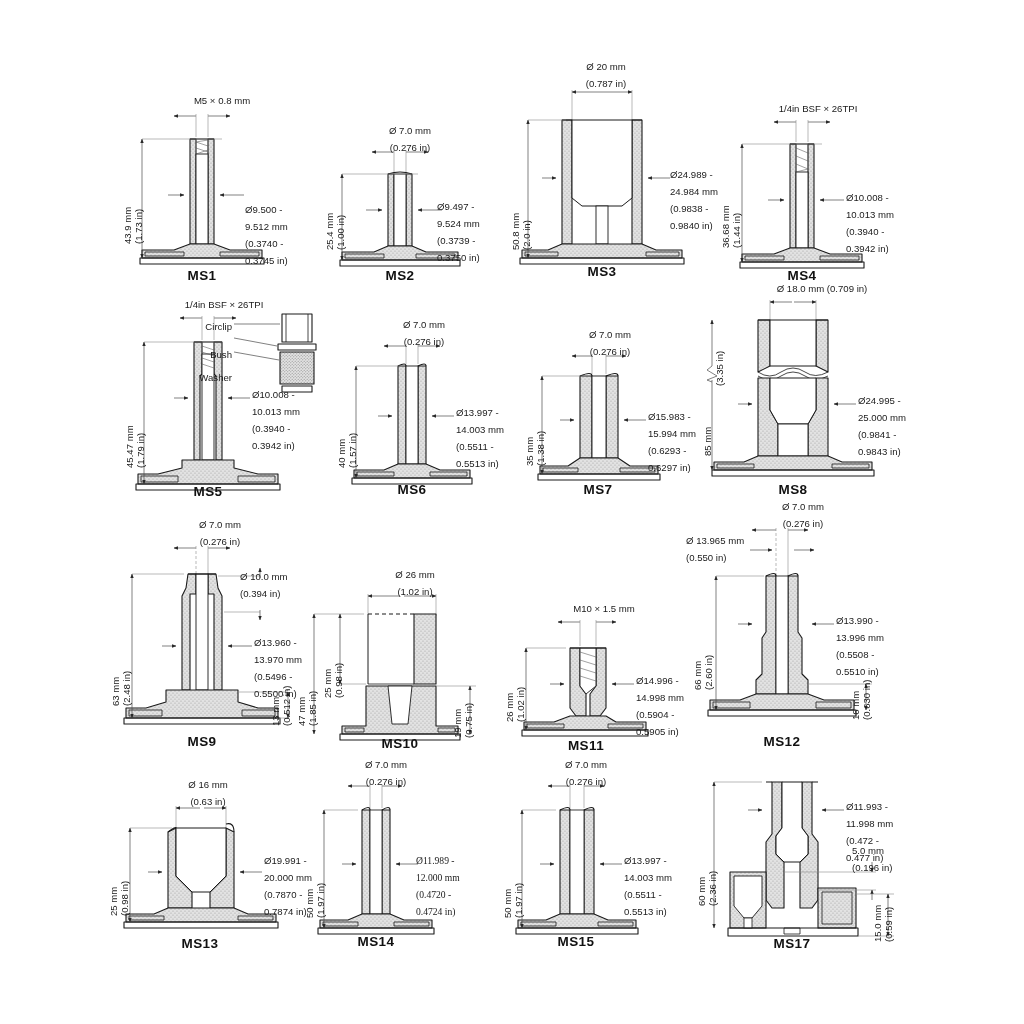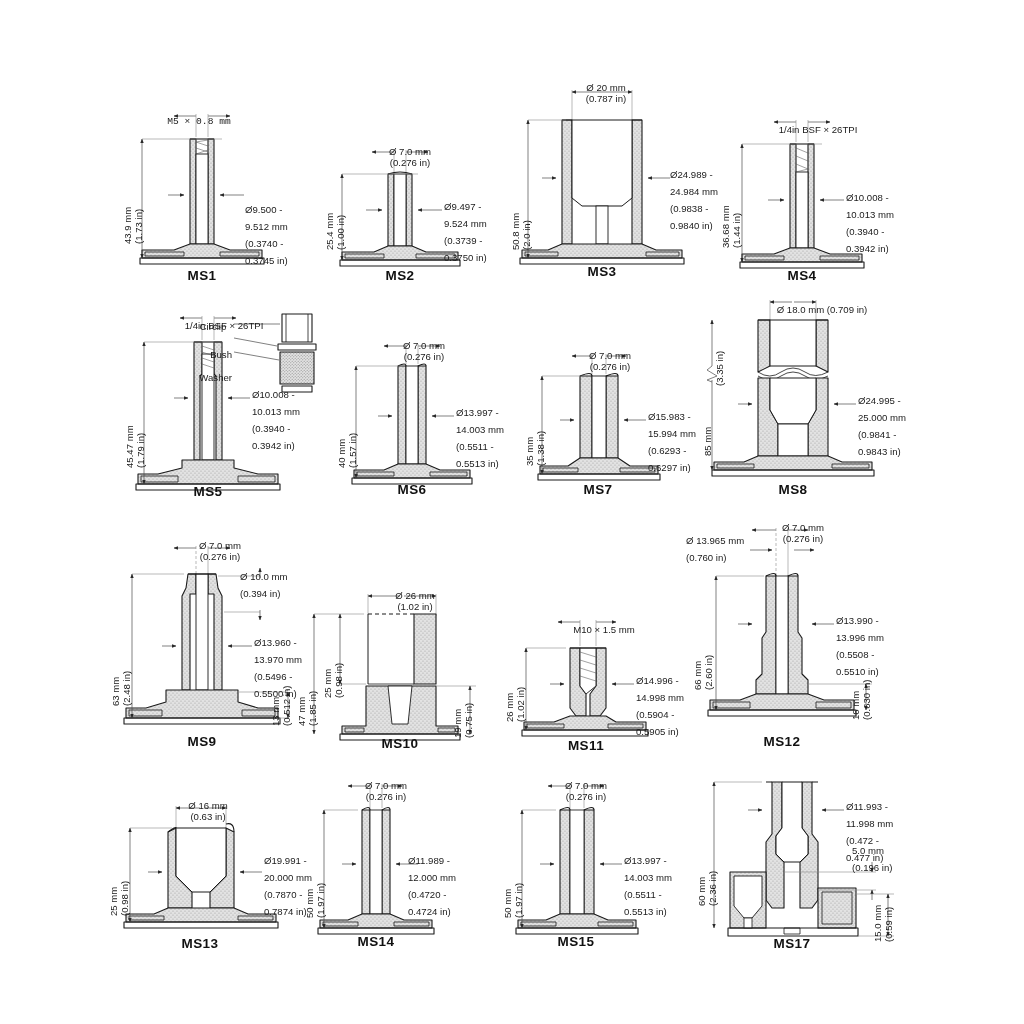--- a/index.html
+++ b/index.html
@@ -18,22 +18,22 @@
   .outline-thin{fill:none;stroke:#1a1a1a;stroke-width:0.8;}
   .sect{stroke:#1a1a1a;stroke-width:1.1;stroke-linejoin:round;}
   .dimline{fill:none;stroke:#4a4a4a;stroke-width:0.7;}
   .extline{fill:none;stroke:#8a8a8a;stroke-width:0.6;}
   .leader{fill:none;stroke:#4a4a4a;stroke-width:0.7;}
   .label{font-size:13.5px;font-weight:bold;fill:#111;letter-spacing:0.4px;
          font-family:"Liberation Sans","DejaVu Sans",sans-serif;text-anchor:middle;}
   .callout{position:absolute;font-size:9.6px;line-height:17px;color:#1a1a1a;white-space:pre;}
   .vcall{position:absolute;font-size:9.6px;line-height:11.4px;color:#1a1a1a;
          white-space:pre;transform-origin:0 0;transform:rotate(-90deg);}
-  .ctr{position:absolute;font-size:9.6px;line-height:11px;color:#1a1a1a;
-       white-space:pre;text-align:center;margin-top:24px;}
+  .ctr{position:absolute;font-size:9.6px;line-height:17px;color:#1a1a1a;
+       white-space:pre;text-align:center;}
 </style>
 </head>
 <body>
 
 <div id="sheet">
 
   <svg width="0" height="0" style="position:absolute">
     <defs>
       <pattern id="stipple" width="4" height="4" patternUnits="userSpaceOnUse">
         <rect width="4" height="4" fill="#e8e8e8"></rect>
@@ -47,21 +47,21 @@
         <circle cx="0.8" cy="0.8" r="0.55" fill="#858585"></circle>
         <circle cx="2.2" cy="2.2" r="0.55" fill="#858585"></circle>
       </pattern>
       <marker id="ah" viewBox="0 0 10 10" refX="9" refY="5" markerWidth="7" markerHeight="7" orient="auto-start-reverse">
         <path d="M0,1.2 L10,5 L0,8.8 z" fill="#2a2a2a"></path>
       </marker>
     </defs>
   </svg>
 
   <div class="cell" style="left:112px;top:92px;width:180px;height:190px;">
-    <div class="ctr" style="left:27px;top:0px;width:120px;font-family:Liberation Mono, monospace;">M5 × 0.8 mm</div>
+    <div class="ctr" style="left:50px;top:0px;width:120px;">M5 × 0.8 mm</div>
     <svg width="180" height="190">
 
       <line class="dimline" x1="62" y1="24" x2="84" y2="24" marker-start="url(#ah)"></line>
       <line class="dimline" x1="118" y1="24" x2="96" y2="24" marker-start="url(#ah)"></line>
       <line class="extline" x1="84" y1="22" x2="84" y2="45"></line>
       <line class="extline" x1="96" y1="22" x2="96" y2="45"></line>
 
       <path class="sect" fill="url(#stipple)" d="M78,47 L84,47 L84,152 L78,152 z"></path>
       <path class="sect" fill="url(#stipple)" d="M96,47 L102,47 L102,152 L96,152 z"></path>
 
@@ -109,21 +109,21 @@
       <path class="outline-thin" d="M98,132 L137,132 L137,136 L98,136 z"></path>
       <path class="outline" d="M22,138 L142,138 L142,144 L22,144 z" fill="#fff"></path>
       <line class="dimline" x1="24" y1="52" x2="24" y2="138" marker-start="url(#ah)" marker-end="url(#ah)"></line>
       <line class="extline" x1="24" y1="52" x2="100" y2="52"></line>
       <line class="leader" x1="100" y1="88" x2="124" y2="88" marker-start="url(#ah)"></line>
       <line class="leader" x1="64" y1="88" x2="48" y2="88" marker-start="url(#ah)"></line>
       <text class="label" x="82" y="158">MS2</text>
     </svg>
     <div class="vcall" style="left:6px;top:128px;">25.4 mm
 (1.00 in)</div>
-    <div class="callout" style="left:126px;top:76px;">Ø9.497 -
+    <div class="callout" style="left:119px;top:76px;">Ø9.497 -
 9.524 mm
 (0.3739 -
 0.3750 in)</div>
   </div>
 
   <div class="cell" style="left:508px;top:58px;width:200px;height:220px;">
     <div class="ctr" style="left:38px;top:0px;width:120px;">Ø 20 mm
 (0.787 in)</div>
     <svg width="200" height="220">
       <line class="dimline" x1="64" y1="34" x2="100" y2="34" marker-start="url(#ah)"></line>
@@ -223,21 +223,21 @@
         <line class="leader" x1="112" y1="56" x2="157" y2="64"></line>
       </g>
       <text class="label" x="86" y="200">MS5</text>
     </svg>
     <div class="vcall" style="left:2px;top:172px;">45.47 mm
 (1.79 in)</div>
     <div class="callout" style="left:130px;top:90px;">Ø10.008 -
 10.013 mm
 (0.3940 -
 0.3942 in)</div>
-    <div class="callout" style="left:72px;top:22px;text-align:center;width:38px;">Circlip</div>
+    <div class="callout" style="left:72px;top:22px;text-align:right;width:38px;">Circlip</div>
     <div class="callout" style="left:64px;top:36px;text-align:right;width:46px;margin-top:37px;">Washer</div>
     <div class="callout" style="left:72px;top:50px;text-align:right;width:38px;">Bush</div>
   </div>
 
   <div class="cell" style="left:336px;top:316px;width:190px;height:180px;">
     <div class="ctr" style="left:28px;top:0px;width:120px;">Ø 7.0 mm
 (0.276 in)</div>
     <svg width="190" height="180">
       <line class="dimline" x1="48" y1="30" x2="70" y2="30" marker-start="url(#ah)"></line>
       <line class="dimline" x1="104" y1="30" x2="82" y2="30" marker-start="url(#ah)"></line>
@@ -476,21 +476,21 @@
       <line class="dimline" x1="26" y1="78" x2="26" y2="212" marker-start="url(#ah)" marker-end="url(#ah)"></line>
       <line class="extline" x1="26" y1="78" x2="74" y2="78"></line>
 
       <line class="extline" x1="118" y1="186" x2="182" y2="186"></line>
       <line class="dimline" x1="176" y1="186" x2="176" y2="212" marker-start="url(#ah)" marker-end="url(#ah)"></line>
       <line class="leader" x1="122" y1="126" x2="144" y2="126" marker-start="url(#ah)"></line>
       <line class="leader" x1="62" y1="126" x2="48" y2="126" marker-start="url(#ah)"></line>
       <text class="label" x="92" y="248">MS12</text>
     </svg>
     <div class="callout" style="left:-4px;top:34px;">Ø 13.965 mm
-(0.760 in)</div>
+(0.550 in)</div>
     <div class="vcall" style="left:2px;top:192px;">66 mm
 (2.60 in)</div>
     <div class="callout" style="left:146px;top:114px;">Ø13.990 -
 13.996 mm
 (0.5508 -
 0.5510 in)</div>
     <div class="vcall" style="left:160px;top:222px;">16 mm
 (0.630 in)</div>
   </div>
 
@@ -541,21 +541,21 @@
       <path class="outline-thin" d="M88,166 L123,166 L123,170 L88,170 z"></path>
       <path class="outline" d="M12,172 L128,172 L128,178 L12,178 z" fill="#fff"></path>
       <line class="dimline" x1="18" y1="54" x2="18" y2="172" marker-start="url(#ah)" marker-end="url(#ah)"></line>
       <line class="extline" x1="18" y1="54" x2="52" y2="54"></line>
       <line class="leader" x1="90" y1="108" x2="112" y2="108" marker-start="url(#ah)"></line>
       <line class="leader" x1="50" y1="108" x2="36" y2="108" marker-start="url(#ah)"></line>
       <text class="label" x="70" y="190">MS14</text>
     </svg>
     <div class="vcall" style="left:-2px;top:162px;">50 mm
 (1.97 in)</div>
-    <div class="callout" style="left:102px;top:96px;">Ø11.989 -
+    <div class="callout" style="left:110px;top:96px;font-family:Liberation Serif, serif;">Ø11.989 -
 12.000 mm
 (0.4720 -
 0.4724 in)</div>
   </div>
 
   <div class="cell" style="left:506px;top:756px;width:190px;height:192px;">
     <div class="ctr" style="left:20px;top:0px;width:120px;">Ø 7.0 mm
 (0.276 in)</div>
     <svg width="190" height="192">
       <line class="dimline" x1="42" y1="30" x2="64" y2="30" marker-start="url(#ah)"></line>

